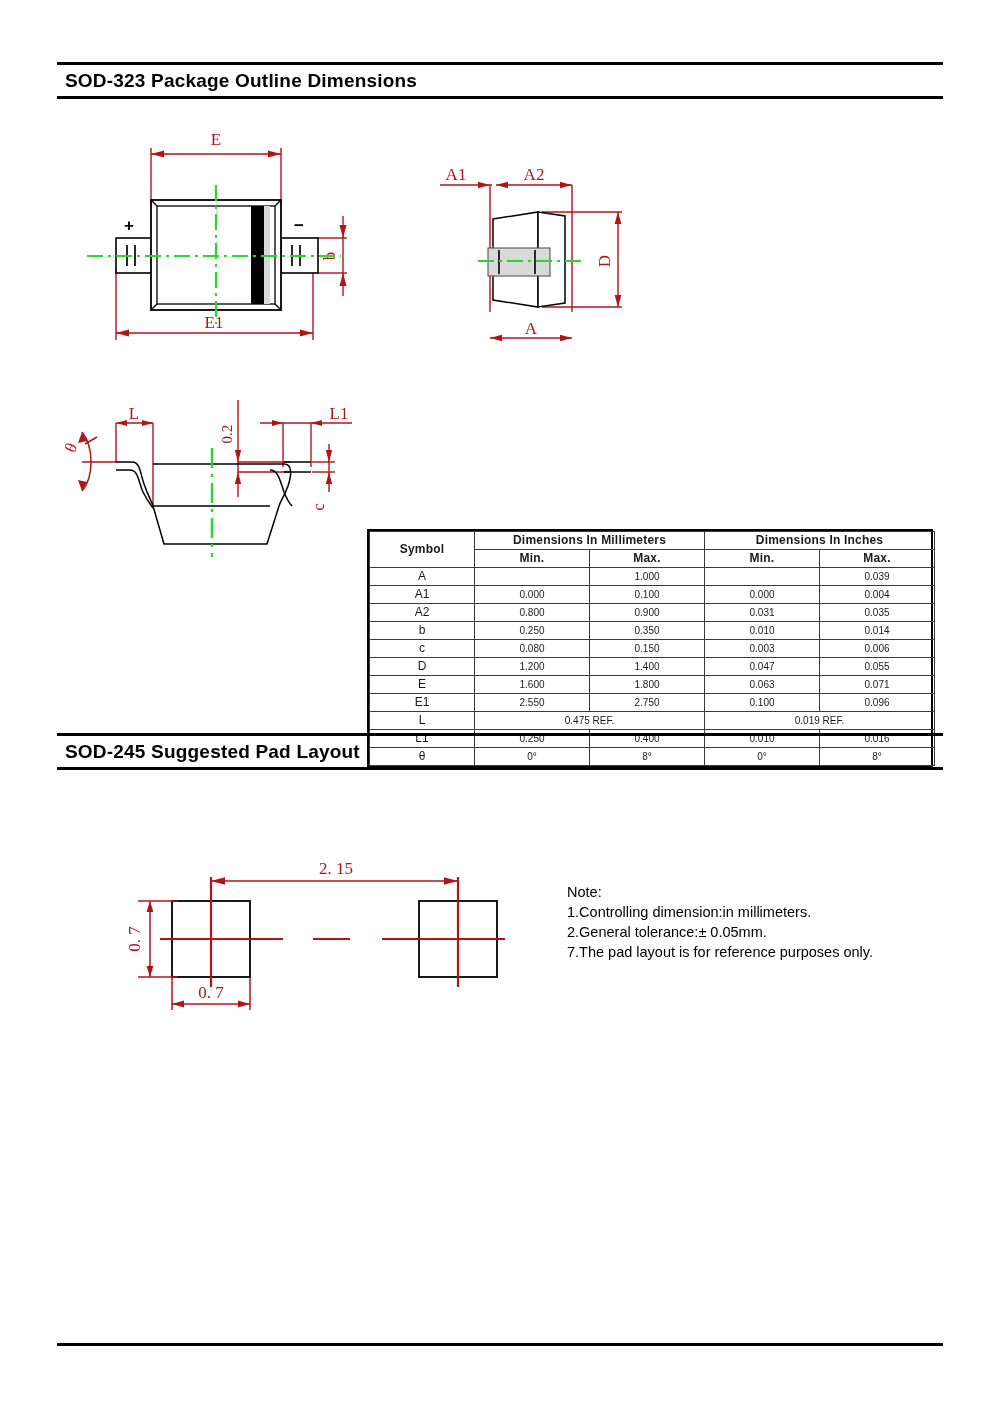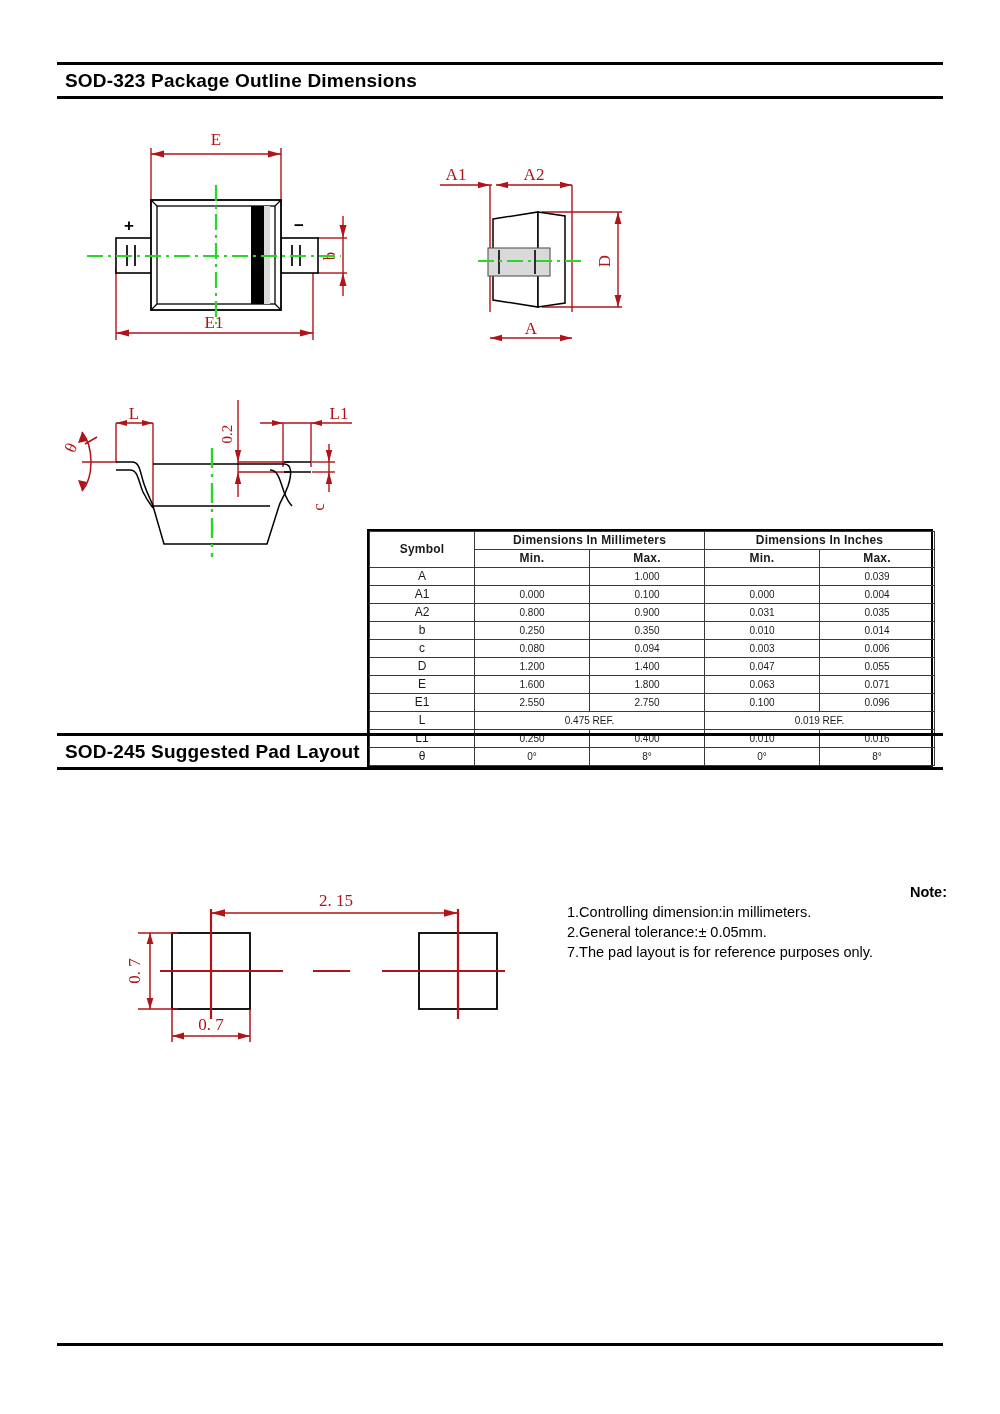--- a/index.html
+++ b/index.html
@@ -43,21 +43,21 @@
     font-weight:normal;
   }
   table.dims .hdr{font-weight:bold;font-size:12px;letter-spacing:.2px;}
   table.dims .sym{font-size:12px;}
   .tbl-wrap{border:2px solid #000;}
   col.c-sym{width:105px;}
   col.c-v{width:115px;}
 
   
   #note{position:absolute;left:567px;top:884px;width:380px;}
-  #note .nt-title{font-size:14.5px;font-weight:bold;margin-bottom:2px;text-align:right;}
+  #note .nt-title{font-size:14.5px;font-weight:normal;margin-bottom:2px;}
   #note .nt-line{font-size:14.5px;line-height:20px;white-space:nowrap;}
 
   
   text{font-family:"Liberation Serif", serif;}
   .lbl{fill:#b01418;font-size:17px;font-family:"Liberation Serif", serif;}
   .lbl-s{fill:#b01418;font-size:15px;font-family:"Liberation Serif", serif;}
   .pm{fill:#000;font-size:17px;font-weight:bold;font-family:"Liberation Sans",sans-serif;}
 </style>
 </head>
 <body>
@@ -307,21 +307,21 @@
             <tr>
               <td class="sym">b</td>
               <td>0.250</td>
               <td>0.350</td>
               <td>0.010</td>
               <td>0.014</td>
             </tr>
             <tr>
               <td class="sym">c</td>
               <td>0.080</td>
-              <td>0.094</td>
+              <td>0.150</td>
               <td>0.003</td>
               <td>0.006</td>
             </tr>
             <tr>
               <td class="sym">D</td>
               <td>1.200</td>
               <td>1.400</td>
               <td>0.047</td>
               <td>0.055</td>
             </tr>
@@ -362,21 +362,21 @@
       </table>
     </div>
   </div>
 
   <div class="section-head" id="head2">
     <div class="rule-top"></div>
     <div class="title">SOD-245 Suggested Pad Layout</div>
     <div class="rule-bot"></div>
   </div>
 
-  <div class="dwg" id="dwg-pad" style="left:110px;top:884px;">
+  <div class="dwg" id="dwg-pad" style="left:110px;top:852px;">
     <svg width="420" height="170" viewBox="0 0 420 170">
 
       <g stroke="#b01418" stroke-width="1.6" fill="none">
         <line x1="101" y1="25" x2="101" y2="135"></line>
         <line x1="348" y1="25" x2="348" y2="135"></line>
         <line x1="101" y1="29" x2="348" y2="29"></line>
       </g>
       <polygon points="101,29 115,25.2 115,32.8" fill="#b01418"></polygon>
       <polygon points="348,29 334,25.2 334,32.8" fill="#b01418"></polygon>
       <text class="lbl" x="226" y="22" text-anchor="middle">2. 15</text>

